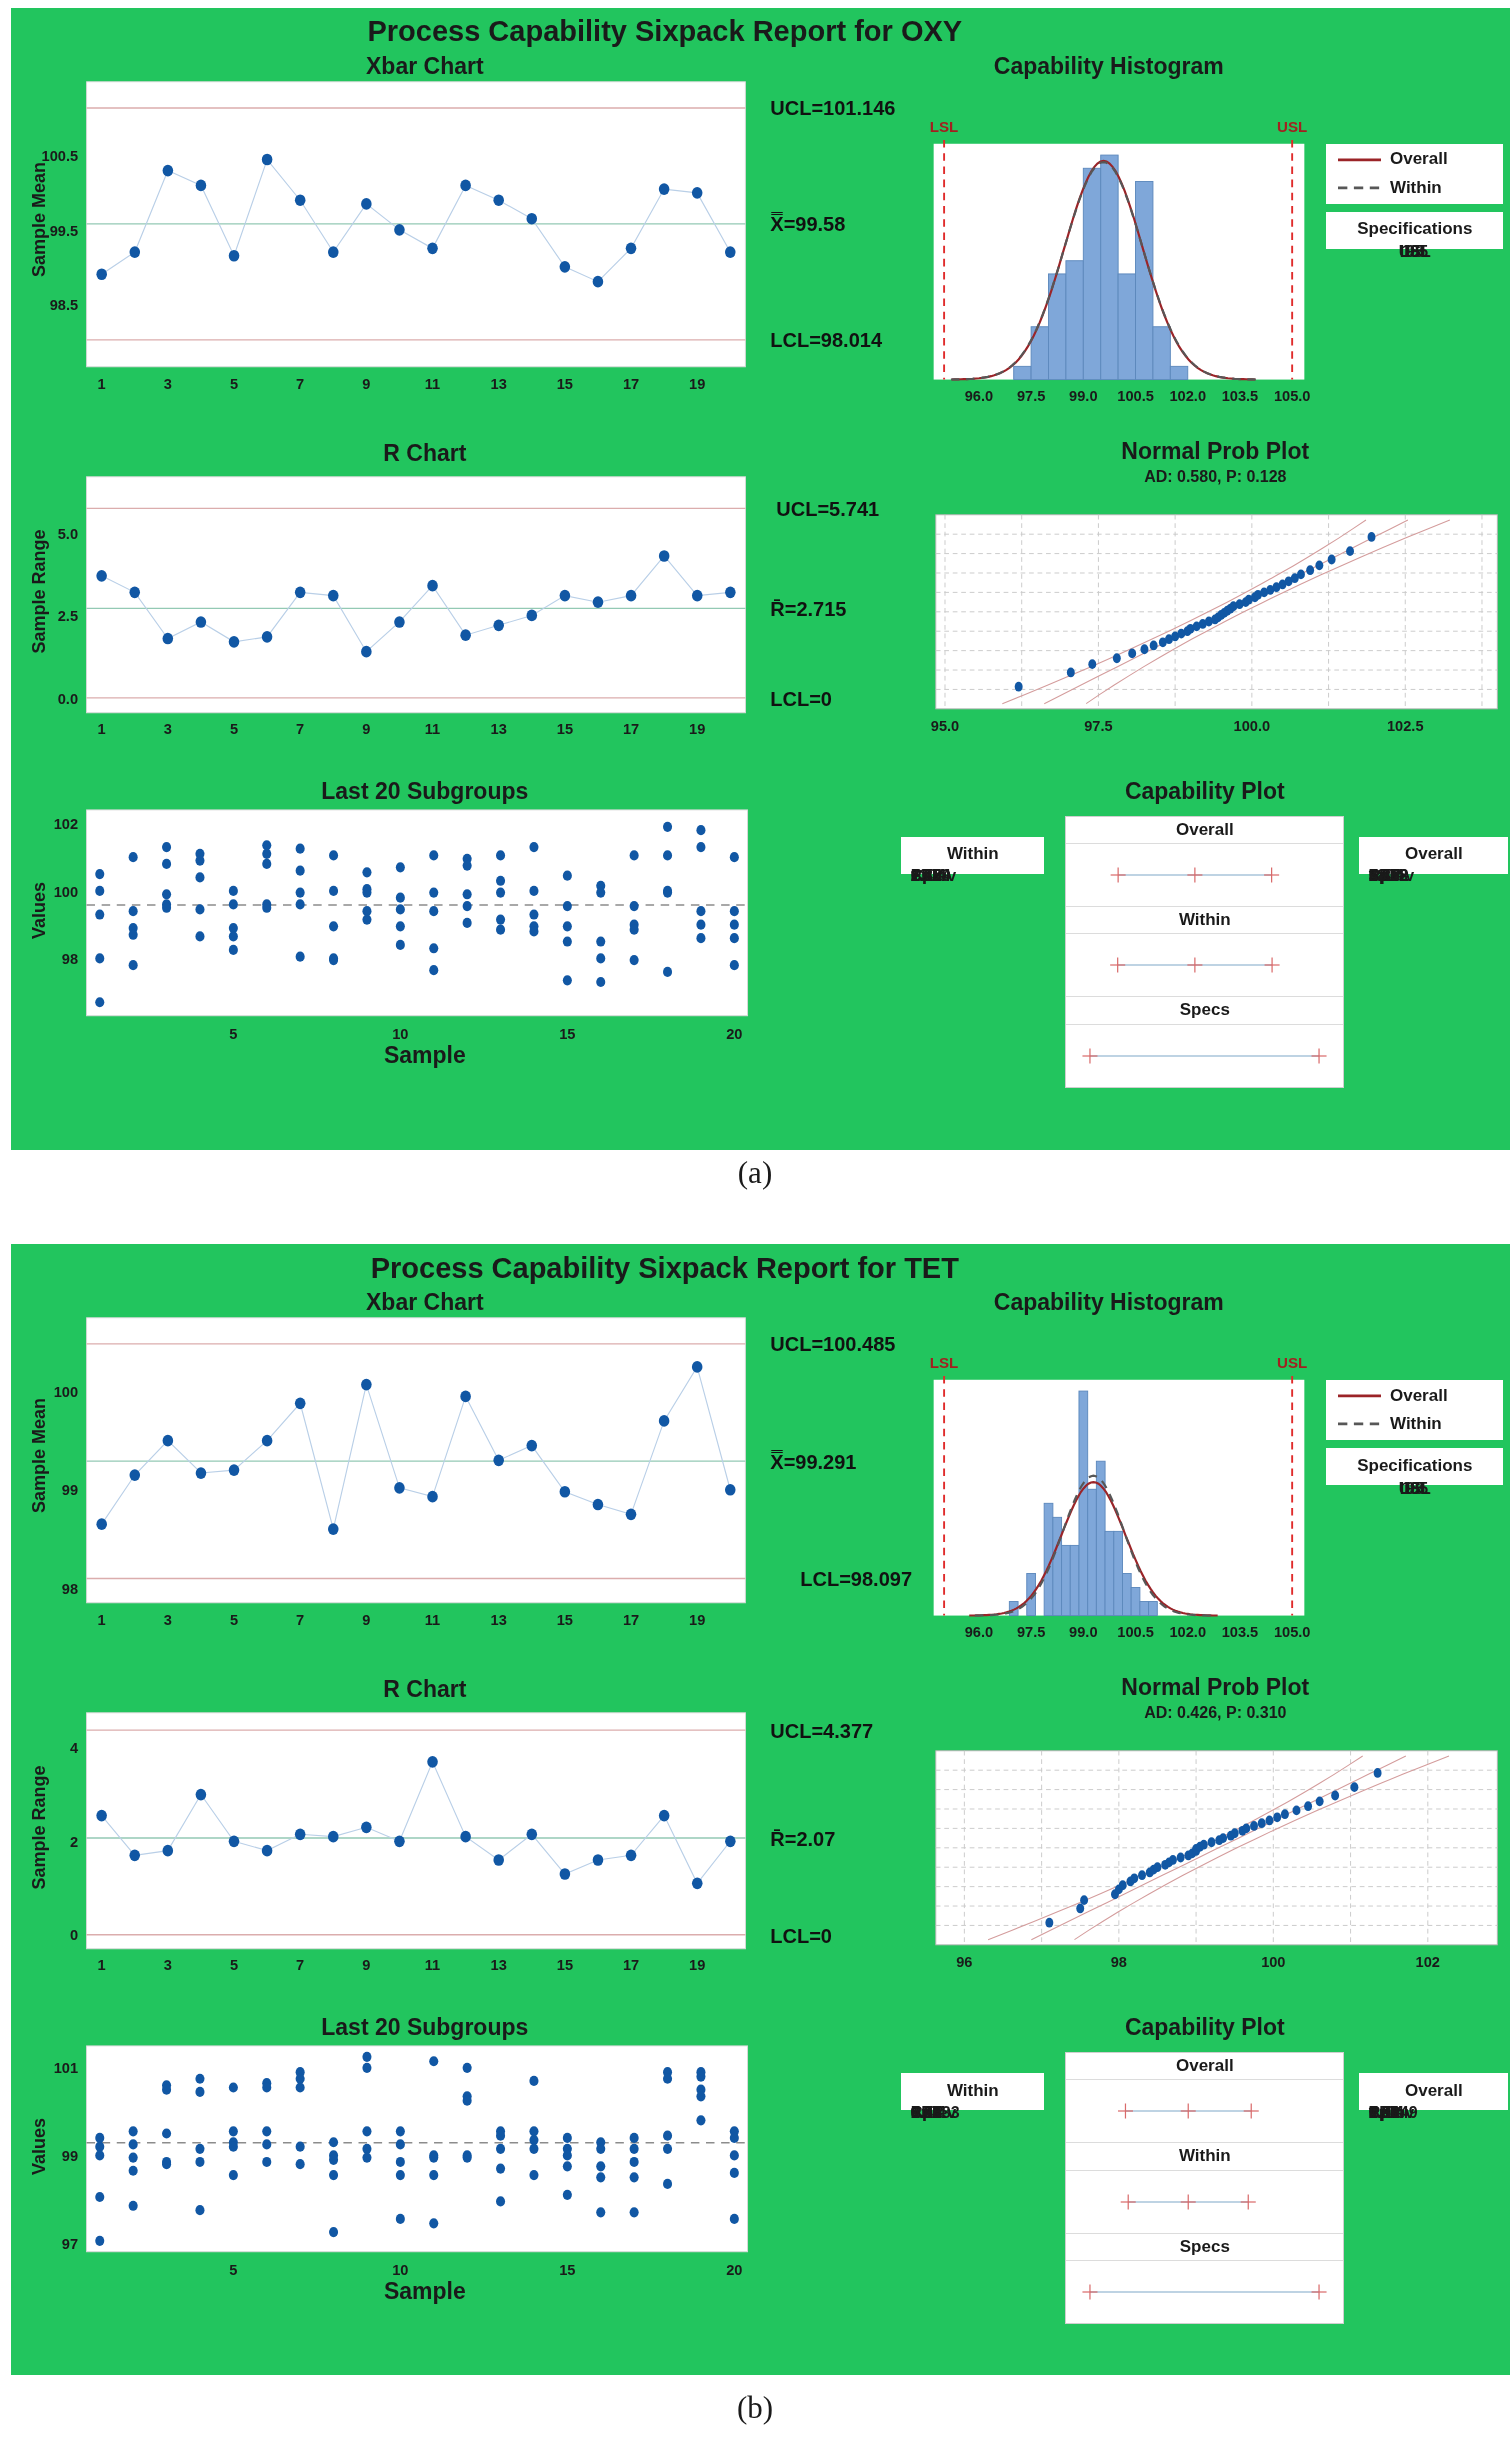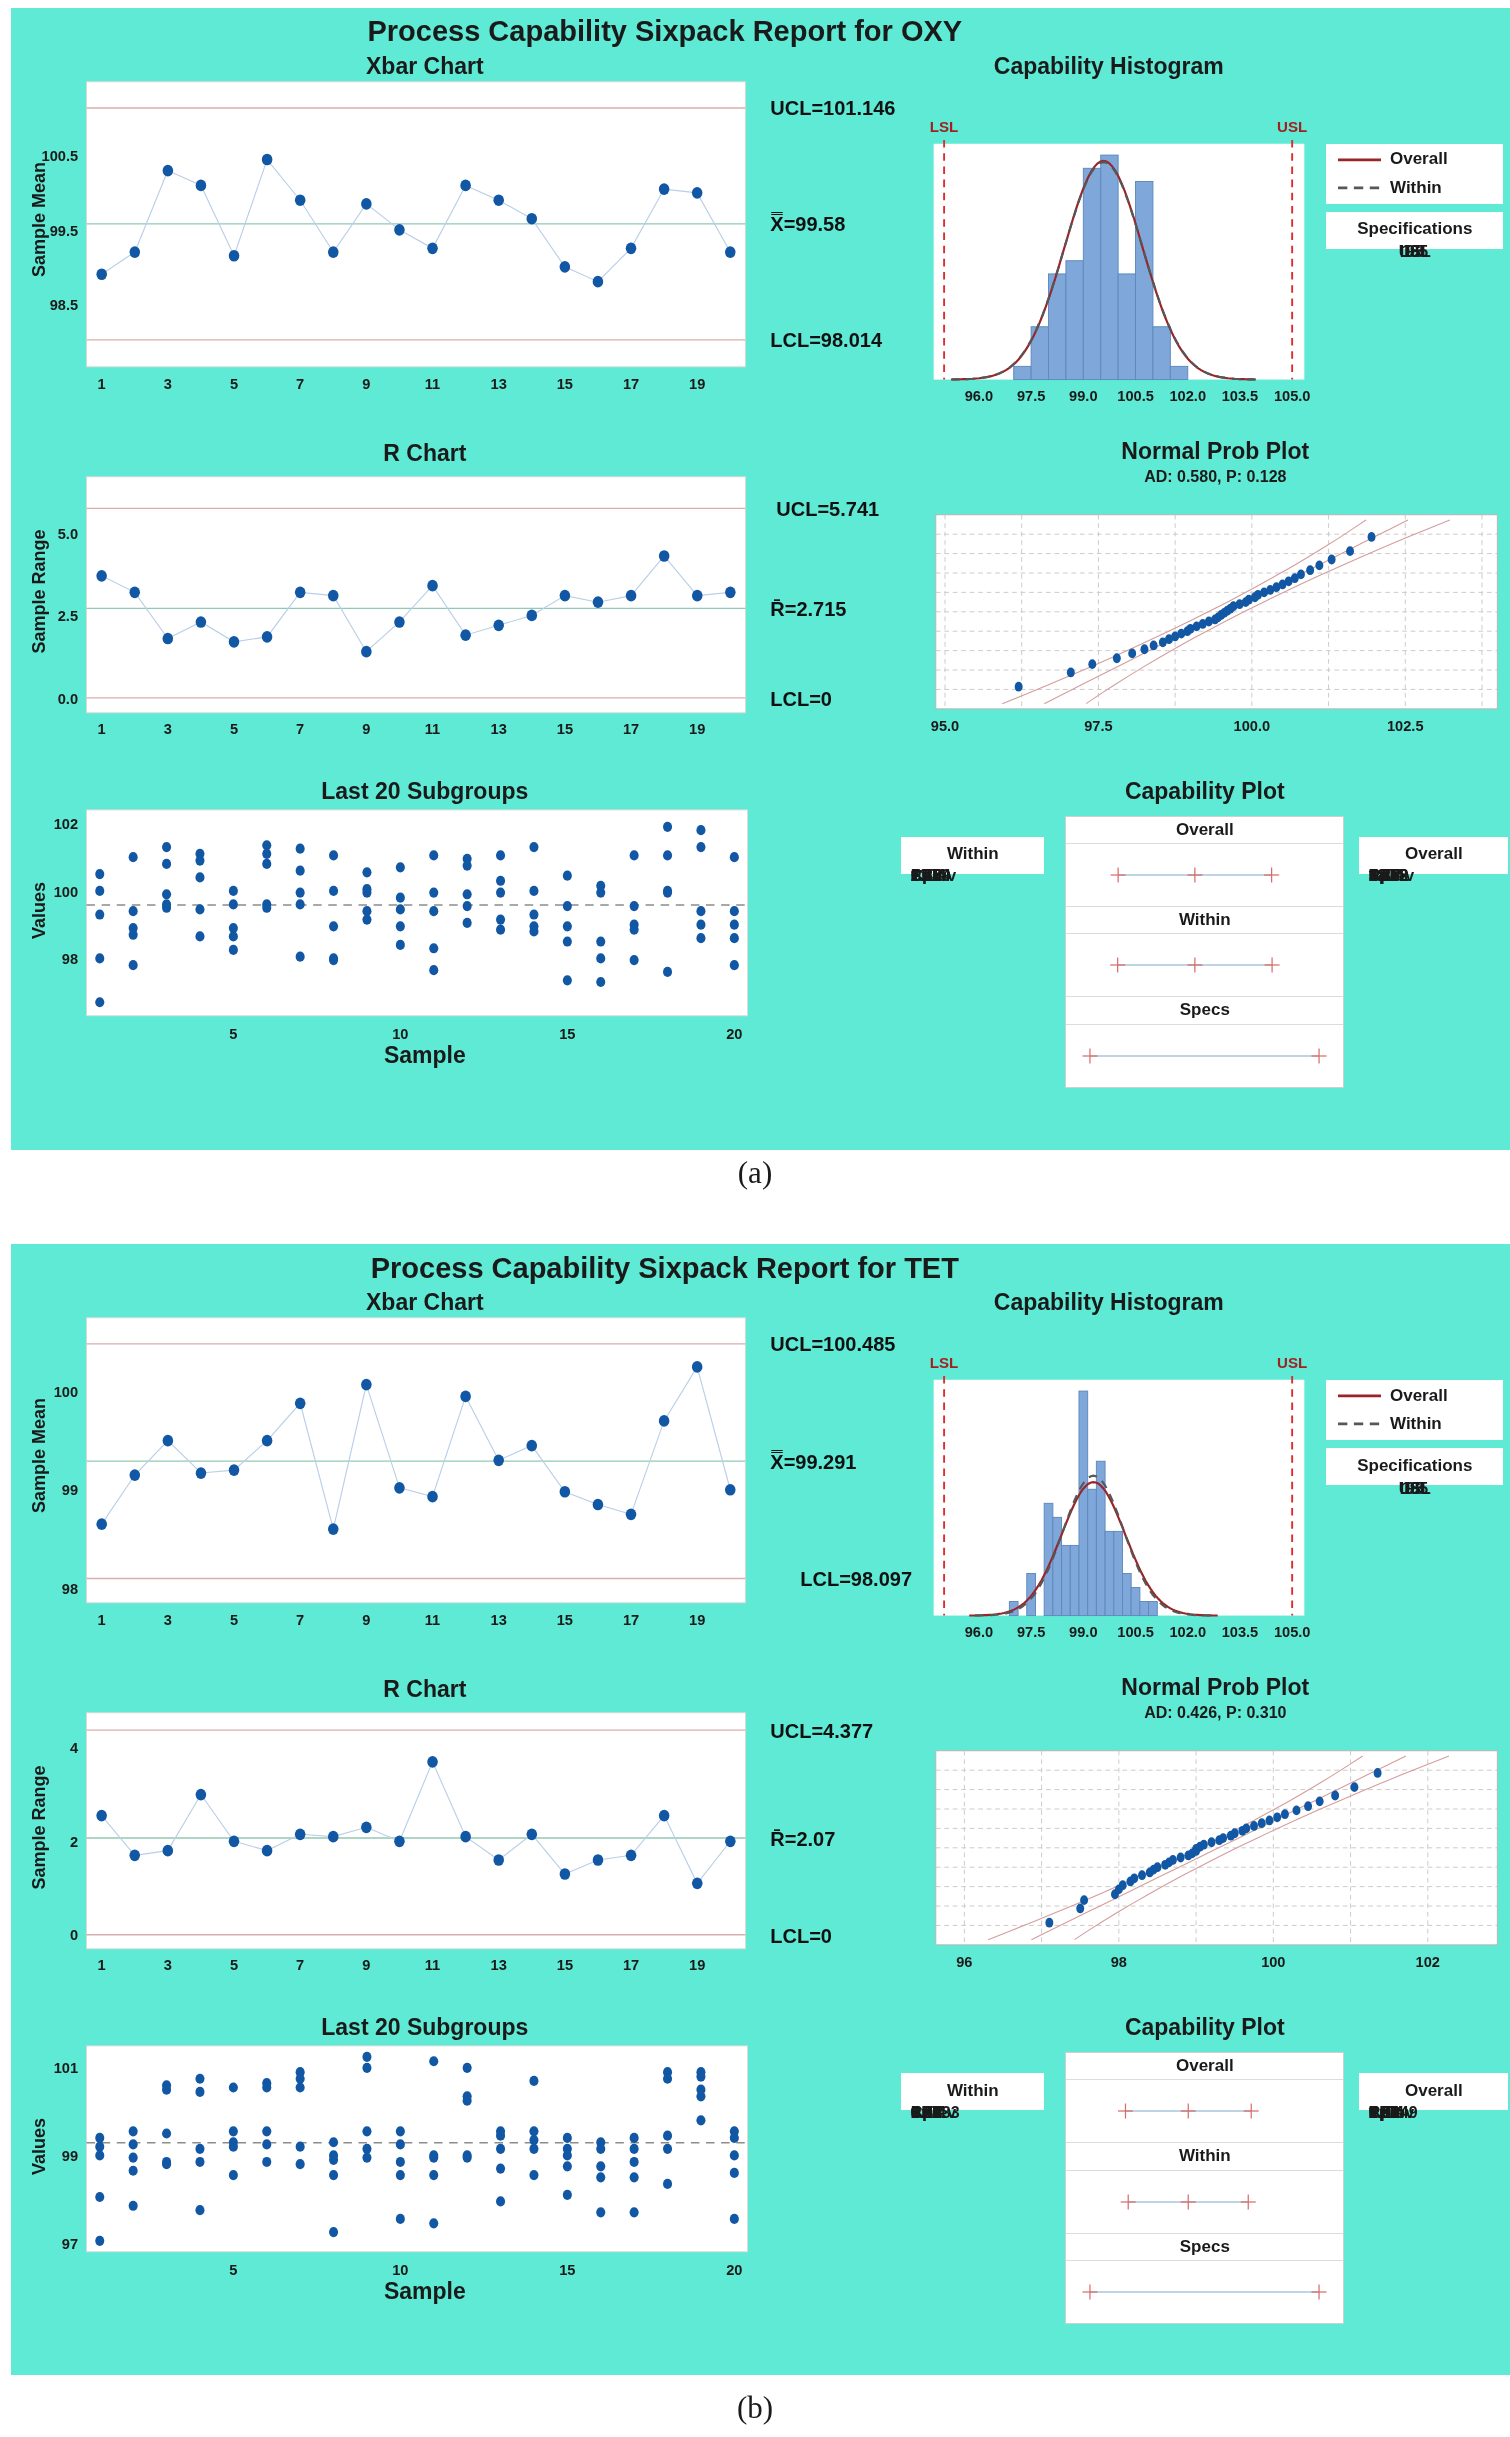--- a/index.html
+++ b/index.html
@@ -1,18 +1,18 @@
 <!DOCTYPE html>
 <html style="font-size:15px"><head>
 <meta charset="utf-8">
 <style>
   html,body{margin:0;padding:0;background:#fff;}
   .page{position:relative;width:1510px;height:2438px;background:#fff;overflow:hidden;
         font-family:"Liberation Sans",sans-serif;color:#1a1a1a;}
-  .panel{position:absolute;left:11.3px;width:1499px;background:#5eead4;}
+  .panel{position:absolute;left:11.3px;width:1499px;background:#22c55e;}
   #panel-a{top:7.6px;height:1142px;}
   #panel-b{top:1244px;height:1131px;}
   .panel *{position:absolute;}
   .panel-title{top:7.6px;left:0;width:1307px;text-align:center;font-size:29px;font-weight:700;}
   .sec-title{font-size:23px;font-weight:700;text-align:center;}
   .t-xbar{top:45px;left:83px;width:661px;}
   .t-hist{top:45px;left:904px;width:387px;}
   .t-r{top:432px;left:83px;width:661px;}
   .t-prob{top:430px;left:921px;width:566px;}
   .sub-prob{top:460px;left:921px;width:566px;font-size:16px;font-weight:700;text-align:center;}

